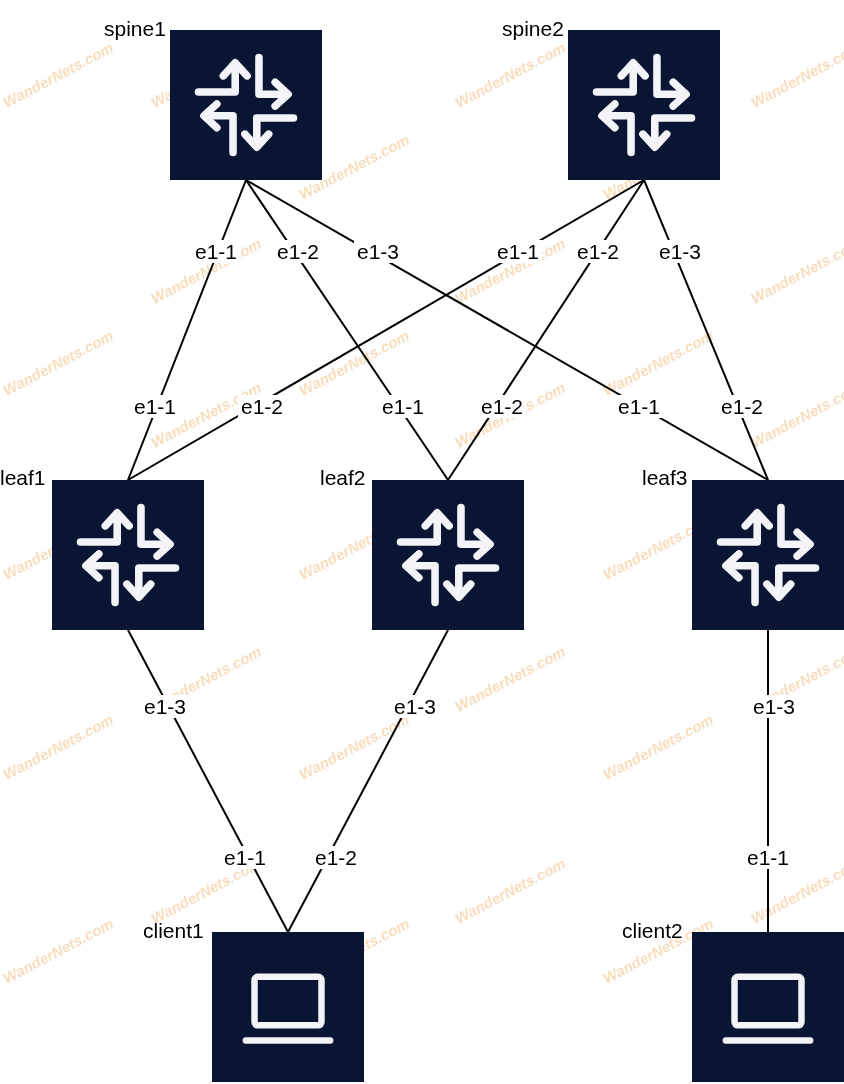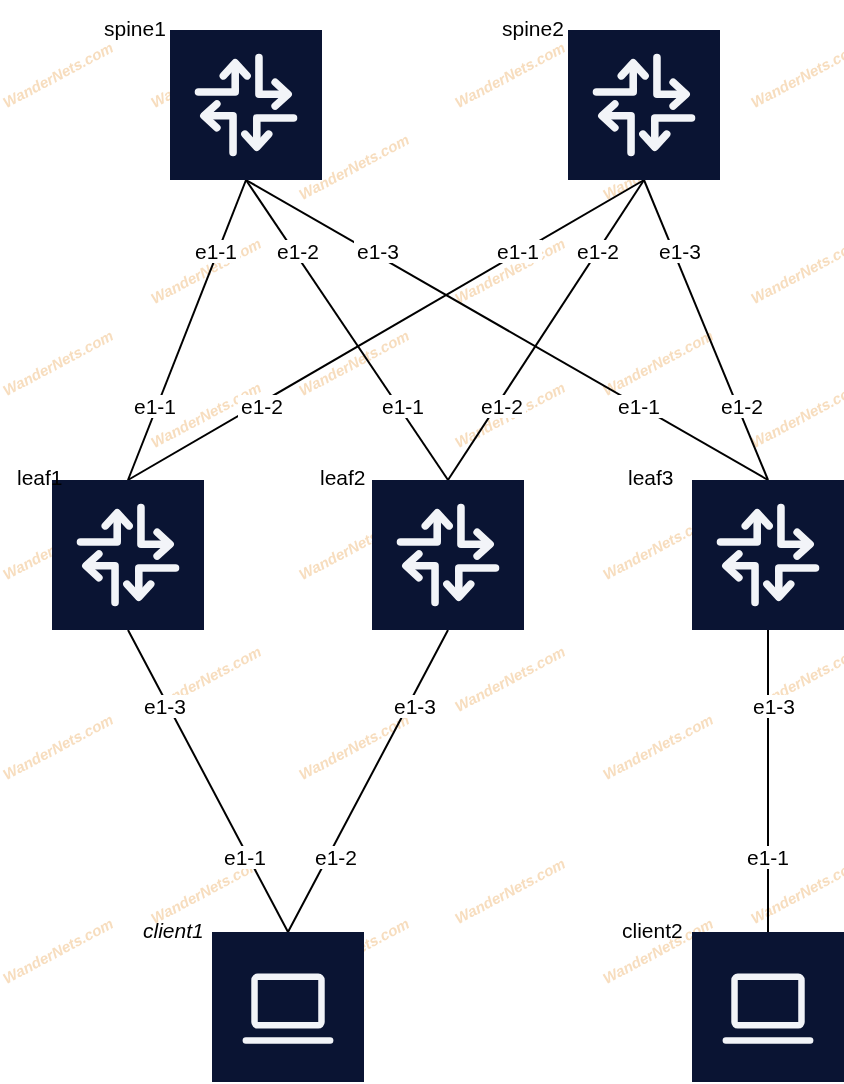--- a/index.html
+++ b/index.html
@@ -153,21 +153,21 @@
             <path d="M29 23 L40 11 L51 23"></path>
             <path d="M62 6 V40 H88"></path>
             <path d="M77 29 L89 40 L77 51"></path>
             <path d="M94 62 H60 V88"></path>
             <path d="M71 77 L60 89 L49 77"></path>
             <path d="M38 94 V60 H12"></path>
             <path d="M23 71 L11 60 L23 49"></path>
           </svg>
         </span>
       </div>
-      <div class="node-label" style="left: 0px; top: 455px; color: rgb(0, 0, 0); padding-left: 17px;">leaf1</div>
+      <div class="node-label" style="left: 0px; top: 455px; color: rgb(0, 0, 0);">leaf1</div>
       <div class="node" style="left: 372px; top: 480px; background: rgb(10, 20, 51);">
         <span>
           <svg width="108" height="108" viewBox="0 0 100 100" fill="none" stroke="#f2f4f8" stroke-width="7" stroke-linecap="round" stroke-linejoin="round">
             <path d="M6 38 H40 V12"></path>
             <path d="M29 23 L40 11 L51 23"></path>
             <path d="M62 6 V40 H88"></path>
             <path d="M77 29 L89 40 L77 51"></path>
             <path d="M94 62 H60 V88"></path>
             <path d="M71 77 L60 89 L49 77"></path>
             <path d="M38 94 V60 H12"></path>
@@ -183,30 +183,30 @@
             <path d="M29 23 L40 11 L51 23"></path>
             <path d="M62 6 V40 H88"></path>
             <path d="M77 29 L89 40 L77 51"></path>
             <path d="M94 62 H60 V88"></path>
             <path d="M71 77 L60 89 L49 77"></path>
             <path d="M38 94 V60 H12"></path>
             <path d="M23 71 L11 60 L23 49"></path>
           </svg>
         </span>
       </div>
-      <div class="node-label" style="left: 628px; top: 455px; color: rgb(0, 0, 0);">leaf3</div>
+      <div class="node-label" style="left: 642px; top: 455px; color: rgb(0, 0, 0);">leaf3</div>
       <div class="node" style="left: 212px; top: 932px; background: rgb(10, 20, 51);">
         <span>
           <svg width="108" height="108" viewBox="0 0 100 100" fill="none" stroke="#f2f4f8" stroke-width="6" stroke-linecap="round" stroke-linejoin="round">
             <rect x="19" y="22" width="62" height="45" rx="3"></rect>
             <path d="M11 81 H89"></path>
           </svg>
         </span>
       </div>
-      <div class="node-label" style="left: 143px; top: 908px; color: rgb(0, 0, 0); font-style: italic;">client1</div>
+      <div class="node-label" style="left: 143px; top: 908px; color: rgb(0, 0, 0);">client1</div>
       <div class="node" style="left: 692px; top: 932px; background: rgb(10, 20, 51);">
         <span>
           <svg width="108" height="108" viewBox="0 0 100 100" fill="none" stroke="#f2f4f8" stroke-width="6" stroke-linecap="round" stroke-linejoin="round">
             <rect x="19" y="22" width="62" height="45" rx="3"></rect>
             <path d="M11 81 H89"></path>
           </svg>
         </span>
       </div>
       <div class="node-label" style="left: 622px; top: 908px; color: rgb(0, 0, 0);">client2</div>
     </div>

